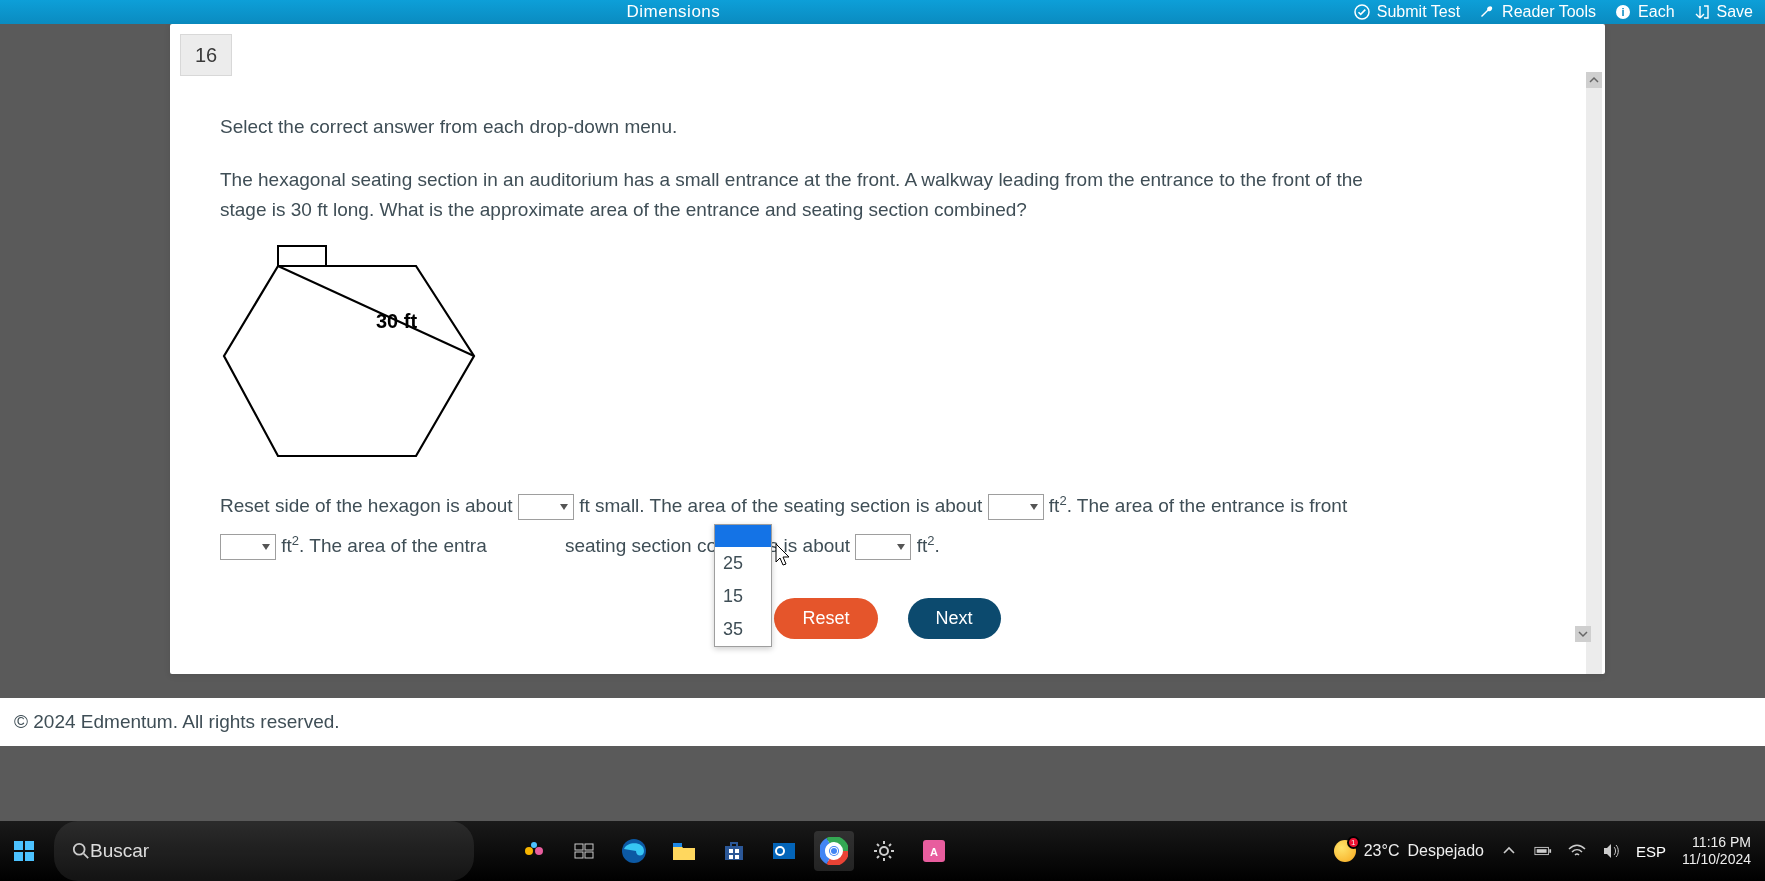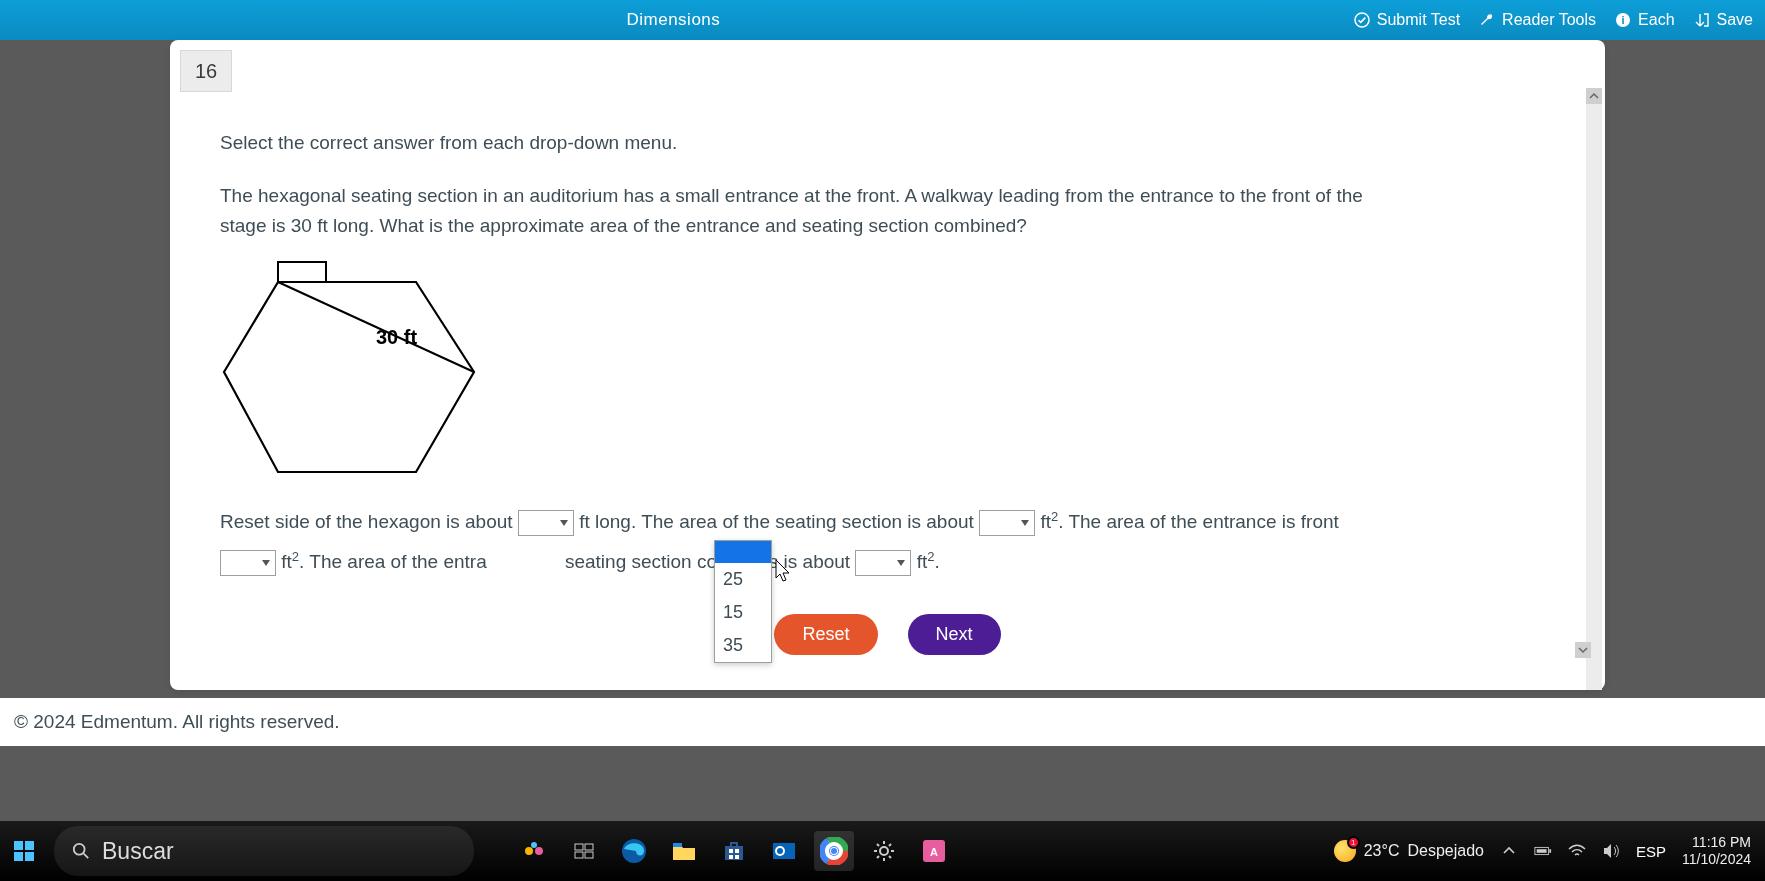--- a/index.html
+++ b/index.html
@@ -1,45 +1,45 @@
 <!DOCTYPE html>
 <html><head>
 <meta charset="utf-8">
 <style>
 *{margin:0;padding:0;box-sizing:border-box}
 body{font-family:Arial,Helvetica,sans-serif;width:1765px;height:881px;background:#5a5a5a;overflow:hidden;position:relative}
-.topbar{height:40px;background:linear-gradient(#0d9fd8,#0a8bc0);display:flex;align-items:center;justify-content:flex-end;color:#fff;font-size:16px;padding:0 12px;gap:18px}
+.topbar{height:24px;background:linear-gradient(#0d9fd8,#0a8bc0);display:flex;align-items:center;justify-content:flex-end;color:#fff;font-size:16px;padding:0 12px;gap:18px}
 .topbar .item{display:flex;align-items:center;gap:6px;cursor:pointer}
 .topbar .left-title{flex:1;text-align:center;font-size:17px;letter-spacing:.5px}
 .ico{display:inline-flex;align-items:center;justify-content:center;width:18px;height:18px}
-.page-wrap{background:#fff;margin:0 160px 14px 170px;height:650px;position:relative;border-radius:8px;box-shadow:0 2px 6px rgba(0,0,0,.1)}
+.page-wrap{background:#fff;margin:0 160px 14px 170px;height:650px;position:relative;border-radius:2px;box-shadow:0 2px 6px rgba(0,0,0,.1)}
 .qnum{position:absolute;top:10px;left:10px;background:#ececec;border:1px solid #d8d8d8;width:52px;height:42px;display:flex;align-items:center;justify-content:center;font-size:20px;color:#3a3a3a;font-weight:500}
 .content{padding:88px 50px 0 50px;color:#3f4e56;font-size:19px;line-height:1.55}
 .instr{margin-bottom:24px}
 .prob{margin-bottom:14px;max-width:1180px}
 .fig{width:270px;height:230px;position:relative;margin:4px 0 18px -4px}
 .answer-block{font-size:19px;color:#3f4e56;line-height:2.1;position:relative}
 .sel{display:inline-block;width:56px;height:26px;border:1px solid #9e9e9e;background:#fff;position:relative;vertical-align:middle;cursor:pointer}
 .sel:after{content:"";position:absolute;right:5px;top:9px;border-left:4px solid transparent;border-right:4px solid transparent;border-top:6px solid #555}
 .sup{font-size:13px;vertical-align:super}
 .dropdown{position:absolute;left:544px;top:500px;width:58px;background:#fff;border:1px solid #9e9e9e;box-shadow:0 2px 6px rgba(0,0,0,.2);z-index:5}
 .dropdown .dd-top{height:22px;background:#1473e6}
 .dropdown .dd-item{padding:6px 8px;font-size:18px;color:#3f4e56;cursor:pointer}
 .cursor-arrow{position:absolute;left:604px;top:518px;z-index:6;pointer-events:none}
 .btnrow{position:absolute;bottom:35px;left:0;right:0;display:flex;justify-content:center;gap:30px}
 .btn{border:none;border-radius:22px;padding:10px 28px;font-size:18px;color:#fff;cursor:pointer;font-weight:400}
 .btn-reset{background:#e5552b}
-.btn-next{background:#4c1d95}
+.btn-next{background:#0c4a6e}
 .scroll-up{position:absolute;right:3px;top:48px;width:16px;height:16px;background:#cfcfcf;display:flex;align-items:center;justify-content:center;cursor:pointer}
 .scroll-dn{position:absolute;right:14px;bottom:32px;width:16px;height:16px;background:#cfcfcf;display:flex;align-items:center;justify-content:center;cursor:pointer}
 .scrolltrack{position:absolute;right:3px;top:64px;bottom:0;width:16px;background:#ececec}
 .footer{position:absolute;bottom:135px;left:0;height:48px;width:100%;background:#fff;display:flex;align-items:center;padding:0 14px;color:#3f4e56;font-size:19px}
 .taskbar{position:absolute;bottom:0;left:0;right:0;height:60px;background:linear-gradient(#1a1a1a,#000);display:flex;align-items:center;color:#fff}
 .taskbar .start{width:44px;height:48px;display:flex;align-items:center;justify-content:center;margin-left:2px}
-.taskbar .search{display:flex;align-items:center;background:rgba(255,255,255,0.08);height:50px;width:420px;border-radius:24px;margin-left:8px;padding:0 18px;color:#ddd;font-size:23px;gap:12px}
+.taskbar .search{display:flex;align-items:center;background:rgba(255,255,255,0.08);height:60px;width:420px;border-radius:24px;margin-left:8px;padding:0 18px;color:#ddd;font-size:19px;}
 .taskbar .tray{margin-left:auto;display:flex;align-items:center;gap:16px;padding-right:14px;font-size:15px}
 .taskbar .icons-center{display:flex;align-items:center;gap:10px;margin-left:40px}
 .tb-icon{width:40px;height:40px;display:flex;align-items:center;justify-content:center;border-radius:4px}
 .tb-icon.active{background:rgba(255,255,255,.12)}
 .weather{display:flex;align-items:center;gap:8px;font-size:16px;color:#eee}
 .weather .sun{width:22px;height:22px;border-radius:50%;background:radial-gradient(circle at 35% 35%,#ffe36b,#f7a91e);position:relative}
 .weather .badge{position:absolute;top:-4px;right:-4px;width:13px;height:13px;border-radius:50%;background:#e13;border:2px solid #000;font-size:8px;display:flex;align-items:center;justify-content:center}
 .clock{text-align:right;line-height:1.2;font-size:14px;color:#eee}
 svg{display:block}
 </style>
@@ -106,21 +106,21 @@
         <polygon points="62,28 200,28 258,118 200,218 62,218 8,118" fill="none" stroke="#000" stroke-width="2.2"></polygon>
 
         <line x1="62" y1="28" x2="258" y2="118" stroke="#000" stroke-width="2"></line>
         <text x="160" y="90" font-size="20" font-weight="bold" fill="#000">30 ft</text>
       </svg>
     </div>
 
     <div class="answer-block">
       <span>Reset side of the hexagon is about </span>
       <span class="sel"></span>
-      <span> ft long. The area of the seating section is about </span>
+      <span> ft small. The area of the seating section is about </span>
       <span class="sel"></span>
       <span> ft</span><span class="sup">2</span><span>. The area of the entrance is front </span>
       <br>
       <span class="sel"></span>
       <span> ft</span><span class="sup">2</span><span>. The area of the entra</span>
       <span style="visibility:hidden">nce and</span>
       <span> seating section combines is about </span>
       <span class="sel"></span>
       <span> ft</span><span class="sup">2</span><span>.</span>
     </div>

